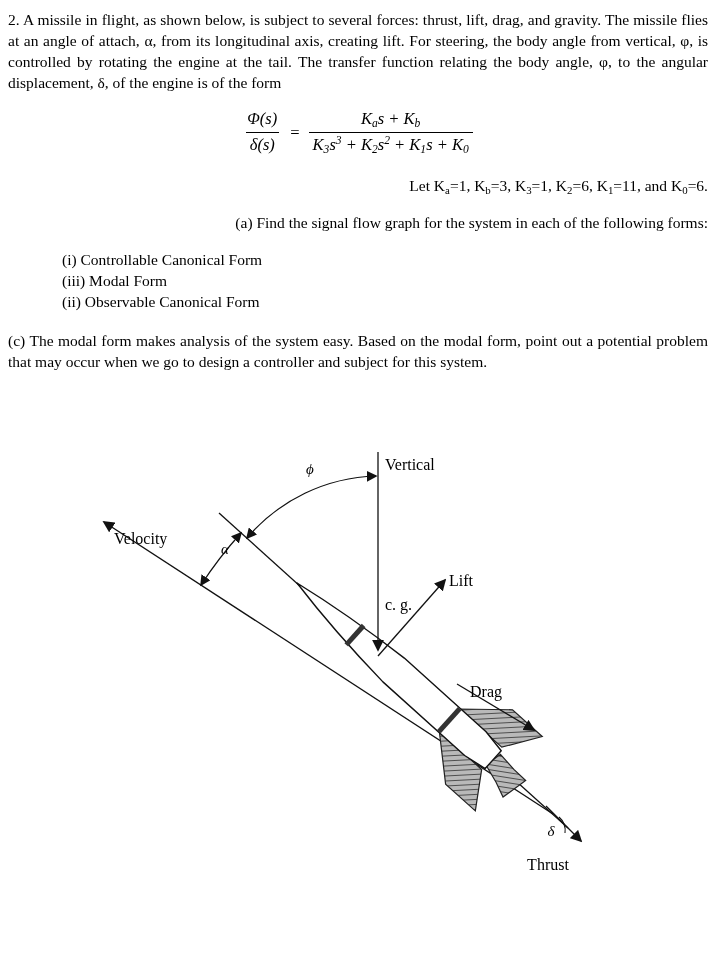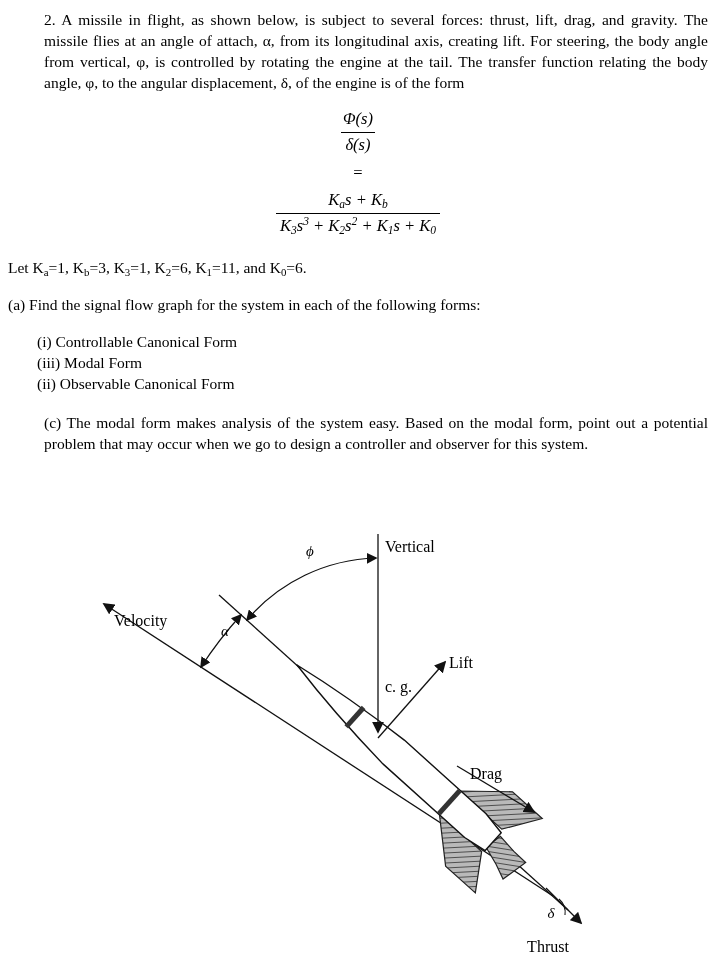--- a/index.html
+++ b/index.html
@@ -2,37 +2,37 @@
 <html><head>
 <meta charset="utf-8">
 <style>
   html,body { margin:0; padding:0; background:#ffffff; }
   body {
     width:716px; height:959px; overflow:hidden;
     font-family:"Liberation Serif", serif;
     font-size:15.5px; line-height:21px; color:#000;
   }
   .page { padding:9px 8px 0 8px; box-sizing:border-box; }
-  .block { margin:0 0 16px 0; }
-  .just { text-align:justify;margin-left:36px; }
+  .block { margin:0 0 16px 0;text-align:right; }
+  .just { text-align:justify; }
   sub, sup { font-size:0.7em; line-height:0; }
   sub { vertical-align:-0.25em; }
   sup { vertical-align:0.55em; }
 
   .equation-wrap {
     margin:14px 0 20px 0;
     display:flex; justify-content:center; align-items:center; gap:7px;
-    font-size:16.5px; font-style:italic;flex-direction:column;
+    font-size:16.5px; font-style:italic;
   }
   .frac { display:inline-grid; justify-items:center; line-height:1.25; }
   .frac .num { padding:0 4px 2px 4px; }
   .frac .den { border-top:1.4px solid #000; padding:2px 4px 0 4px; white-space:nowrap; }
   .eqsign { font-style:normal; padding:0 2px; }
 
-  .list { margin:16px 0 18px 29px; }
+  .list { margin:16px 0 18px 54px; }
   .list div { margin:0; }
 
   .diagram { margin-top:72px; }
   .diagram svg { display:block; }
   .dlabel { font-family:"Liberation Serif", serif; font-size:16px; fill:#000; }
   .gk { font-family:"Liberation Serif", serif; font-style:italic; font-size:15px; fill:#000; }
 </style>
 </head>
 <body>
 
@@ -56,21 +56,21 @@
 
   <p class="block">(a) Find the signal flow graph for the system in each of the following forms:</p>
 
   <div class="list">
     <div>(i) Controllable Canonical Form</div>
     <div>(iii) Modal Form</div>
     <div>(ii) Observable Canonical Form</div>
   </div>
 
 
-  <p class="block just">(c) The modal form makes analysis of the system easy.  Based on the modal form, point out a potential problem that may occur when we go to design a controller and observer for this system.</p>
+  <p class="block just">(c) The modal form makes analysis of the system easy.  Based on the modal form, point out a potential problem that may occur when we go to design a controller and subject for this system.</p>
 
   <div class="diagram">
     <svg width="716" height="440" viewBox="0 0 716 440" xmlns="http://www.w3.org/2000/svg">
       <defs>
         <marker id="arr" viewBox="0 0 10 10" refX="8.5" refY="5" markerWidth="9" markerHeight="9" orient="auto-start-reverse">
           <path d="M0,0 L10,5 L0,10 Z" fill="#111"></path>
         </marker>
         <pattern id="hatch" width="5" height="5" patternUnits="userSpaceOnUse" patternTransform="rotate(45)">
           <rect width="5" height="5" fill="#b9b9b9"></rect>
           <line x1="0" y1="0" x2="0" y2="5" stroke="#4e4e4e" stroke-width="2"></line>

